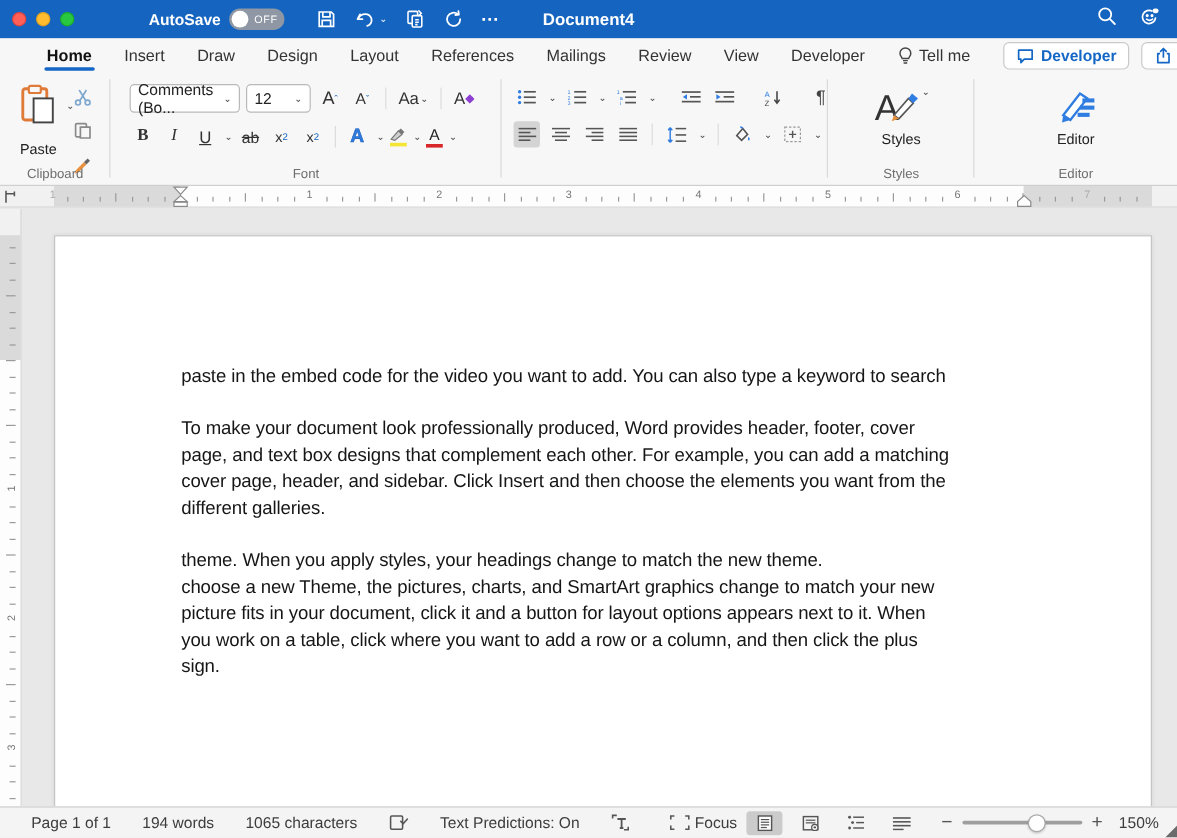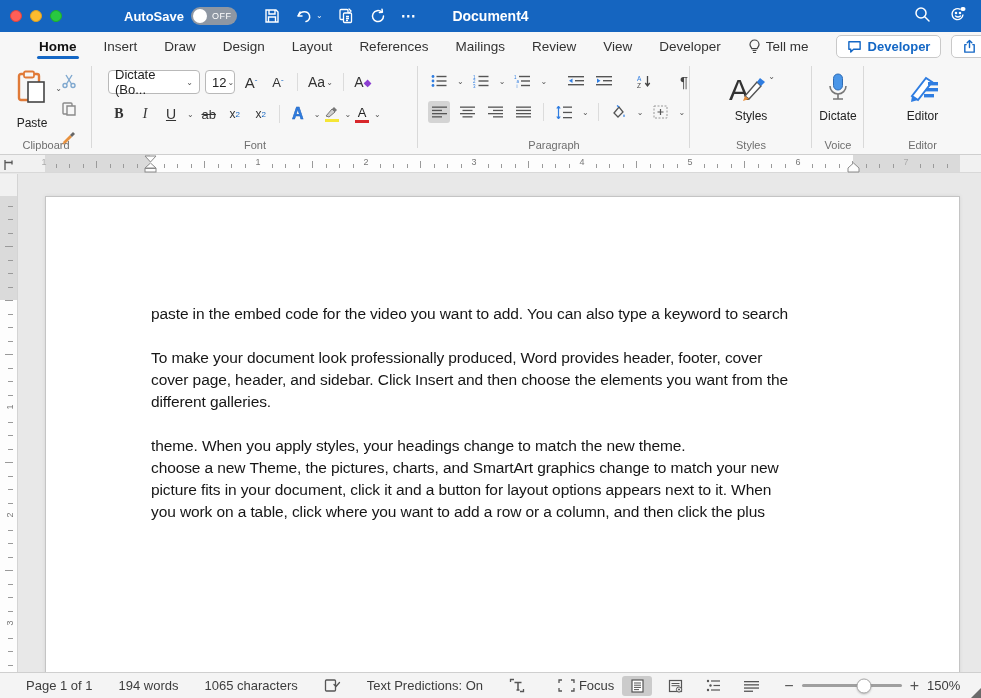--- a/index.html
+++ b/index.html
@@ -124,21 +124,21 @@
   .sb-item{margin-left:26px;cursor:pointer;white-space:nowrap;display:flex;align-items:center;gap:4px;}
   .sb-right{margin-left:auto;display:flex;align-items:center;margin-right:10px;}
   .viewbtn{width:30px;height:20px;display:flex;align-items:center;justify-content:center;
     border-radius:3px;margin-left:8px;cursor:pointer;}
   .viewbtn.sel{background:#cbcbcb;}
   .zoomwrap{display:flex;align-items:center;margin-left:18px;gap:8px;}
   .ztrack{position:relative;width:100px;height:3px;background:#9f9f9f;border-radius:2px;cursor:pointer;}
   .zknob{position:absolute;top:50%;left:62%;transform:translate(-50%,-50%);width:15px;height:15px;
     background:#fff;border:1px solid #a8a8a8;border-radius:50%;box-shadow:0 1px 2px rgba(0,0,0,.2);}
   .zsign{font-size:16px;color:#555;cursor:pointer;line-height:1;}
-  .zpct{width:44px;text-align:left;cursor:pointer;}
+  .zpct{width:44px;text-align:center;cursor:pointer;}
   .grip{position:absolute;right:0;bottom:0;width:0;height:0;
     border-left:10px solid transparent;border-bottom:10px solid #6b6b6b;}
 </style>
 </head>
 <body>
 
 <div class="titlebar">
   <div class="lights">
     <div class="light red"></div>
     <div class="light yellow"></div>
@@ -292,24 +292,24 @@
           <path d="M1.5 15.5 L4 15 L2 13 Z" fill="#e8913f"></path>
         </svg>
       </span>
     </div>
     <div class="glabel">Clipboard</div>
   </div>
 
   <div class="rgroup g-font">
     <div class="rrow rrow1">
       <div class="combo" style="width:92px;">
-        <span>Dictate (Bo...</span>
+        <span>Comments (Bo...</span>
         <span class="chev-dk">⌄</span>
       </div>
-      <div class="combo" style="width:30px;">
+      <div class="combo" style="width:54px;">
         <span>12</span>
         <span class="chev-dk">⌄</span>
       </div>
       <span class="sbtn" style="font-size:15px;">A<sup style="font-size:8px;color:#1565c0;">ˆ</sup></span>
       <span class="sbtn" style="font-size:13px;">A<sup style="font-size:8px;color:#1565c0;">ˇ</sup></span>
       <span class="vdiv"></span>
       <span class="sbtn">Aa<span class="chev-dk">⌄</span></span>
       <span class="vdiv"></span>
       <span class="sbtn">A<span style="color:#8c3fd1;font-size:10px;">◆</span></span>
     </div>
@@ -459,50 +459,38 @@
       </span>
         <span class="chev-dk">⌄</span>
       <span class="sbtn">
         <svg width="15" height="14" viewBox="0 0 15 14">
           <rect x="1" y="1" width="13" height="12" fill="none" stroke="#999" stroke-width="1" stroke-dasharray="2 1.5"></rect>
           <path d="M7.5 4 V10 M4.5 7 H10.5" stroke="#555" stroke-width="1.2"></path>
         </svg>
       </span>
         <span class="chev-dk">⌄</span>
     </div>
-    <div class="glabel">Paragraph</div>
   </div>
 
   <div class="rgroup g-styles">
     <div class="bigbtn">
       <span style="display:flex;align-items:flex-start;">
         <svg width="40" height="34" viewBox="0 0 40 34">
           <text x="2" y="28" font-size="30" fill="#333" font-family="sans-serif">A</text>
           <path d="M18 24 L30 10 L34 14 L22 27 Z" fill="#fff" stroke="#555" stroke-width="1.4"></path>
           <path d="M30 10 L33 6 L38 10 L34 14 Z" fill="#2f7de1"></path>
           <path d="M16 29 L22 27 L18 24 Z" fill="#e8913f"></path>
         </svg>
         <span class="chev-dk">⌄</span>
       </span>
       <div class="blabel">Styles</div>
     </div>
     <div class="glabel">Styles</div>
   </div>
 
-  <div class="rgroup g-voice">
-    <div class="bigbtn">
-      <svg width="22" height="34" viewBox="0 0 22 34">
-        <rect x="6.5" y="2" width="9" height="16" rx="4.5" fill="#4a96e8" stroke="#2f6cb5" stroke-width="1"></rect>
-        <path d="M3 14 a8 8 0 0 0 16 0" fill="none" stroke="#777" stroke-width="1.6"></path>
-        <path d="M11 22 V27 M6 27 H16" stroke="#777" stroke-width="1.6"></path>
-      </svg>
-      <div class="blabel">Dictate</div>
-    </div>
-    <div class="glabel">Voice</div>
-  </div>
 
   <div class="rgroup g-editor">
     <div class="bigbtn">
       <svg width="34" height="34" viewBox="0 0 34 34">
         <path d="M6 24 L20 6 L26 10 L12 28 Z" fill="#fff" stroke="#2f7de1" stroke-width="2"></path>
         <path d="M5 30 L12 28 L6 24 Z" fill="#2f7de1"></path>
         <rect x="22" y="10" width="10" height="3.4" fill="#2f7de1" transform="rotate(0 22 10)"></rect>
         <rect x="20" y="16" width="12" height="3.4" fill="#2f7de1"></rect>
         <rect x="18" y="22" width="10" height="3.4" fill="#2f7de1"></rect>
       </svg>
@@ -644,27 +632,29 @@
         <span class="vnum" style="top: 228px;">1</span>
         <span class="vnum" style="top: 336px;">2</span>
         <span class="vnum" style="top: 444px;">3</span>
       </div>
   </div>
   <div class="page">
     <div class="doc-text" id="docText">
         <div class="line">paste in the embed code for the video you want to add. You can also type a keyword to search</div>
         <div class="line empty"></div>
         <div class="line">To make your document look professionally produced, Word provides header, footer, cover</div>
+        <div class="line">page, and text box designs that complement each other. For example, you can add a matching</div>
         <div class="line">cover page, header, and sidebar. Click Insert and then choose the elements you want from the</div>
         <div class="line">different galleries.</div>
         <div class="line empty"></div>
         <div class="line">theme. When you apply styles, your headings change to match the new theme.</div>
         <div class="line">choose a new Theme, the pictures, charts, and SmartArt graphics change to match your new</div>
         <div class="line">picture fits in your document, click it and a button for layout options appears next to it. When</div>
         <div class="line">you work on a table, click where you want to add a row or a column, and then click the plus</div>
+        <div class="line">sign.</div>
       </div>
   </div>
 </div>
 
 <div class="statusbar">
   <span class="sb-item">Page 1 of 1</span>
   <span class="sb-item">194 words</span>
   <span class="sb-item">1065 characters</span>
   <span class="sb-item">
     <svg width="17" height="15" viewBox="0 0 17 15" fill="none" stroke="#555" stroke-width="1.3">

